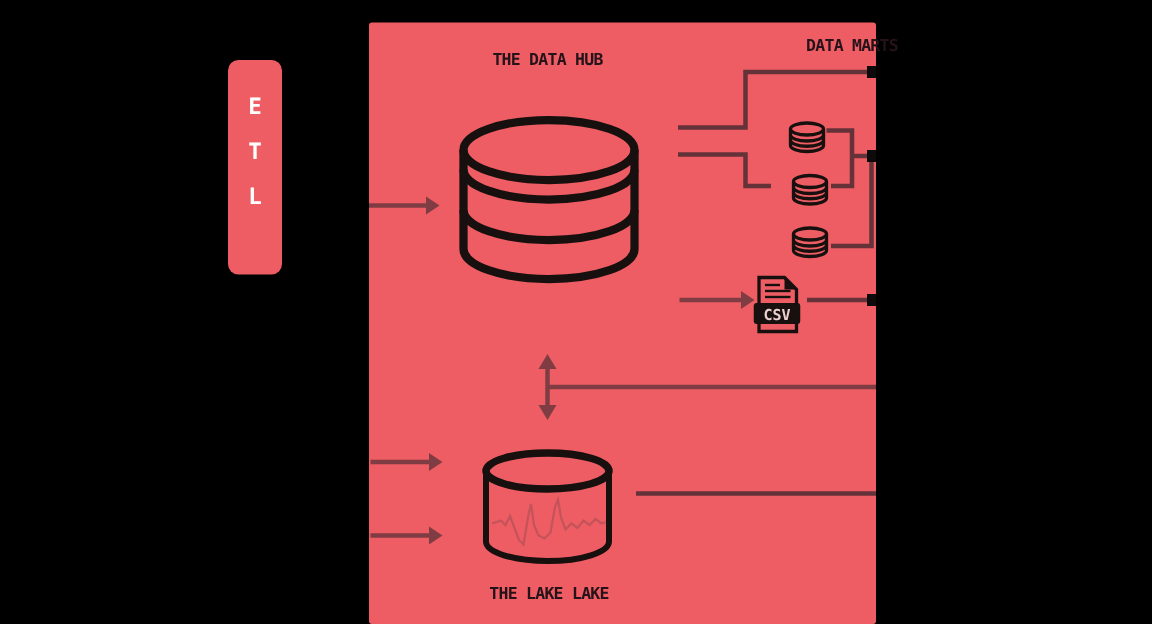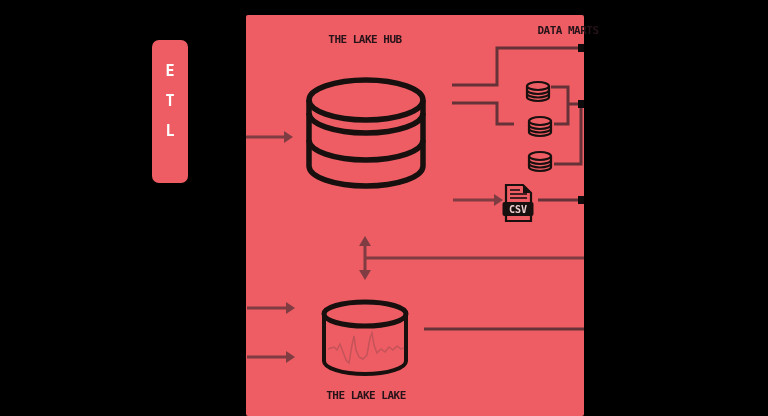--- a/index.html
+++ b/index.html
@@ -38,21 +38,21 @@
 <div id="canvas">
 
   <div id="main-panel" class="panel"></div>
 
   <div id="etl-badge" class="panel">
     <span class="etl-letter">E</span>
     <span class="etl-letter">T</span>
     <span class="etl-letter">L</span>
   </div>
 
-  <div id="hub-title" class="pix-title">THE LAKE HUB</div>
+  <div id="hub-title" class="pix-title">THE DATA HUB</div>
   <div id="marts-title" class="pix-title">DATA MARTS</div>
   <div id="lake-title" class="pix-title">THE LAKE LAKE</div>
 
   <svg width="768" height="416" viewBox="0 0 768 416">
 
     <g>
       <line class="arrow-line" x1="246" y1="137" x2="284" y2="137"></line>
       <polygon class="arrow-head" points="284,131 293,137 284,143"></polygon>
     </g>
 

